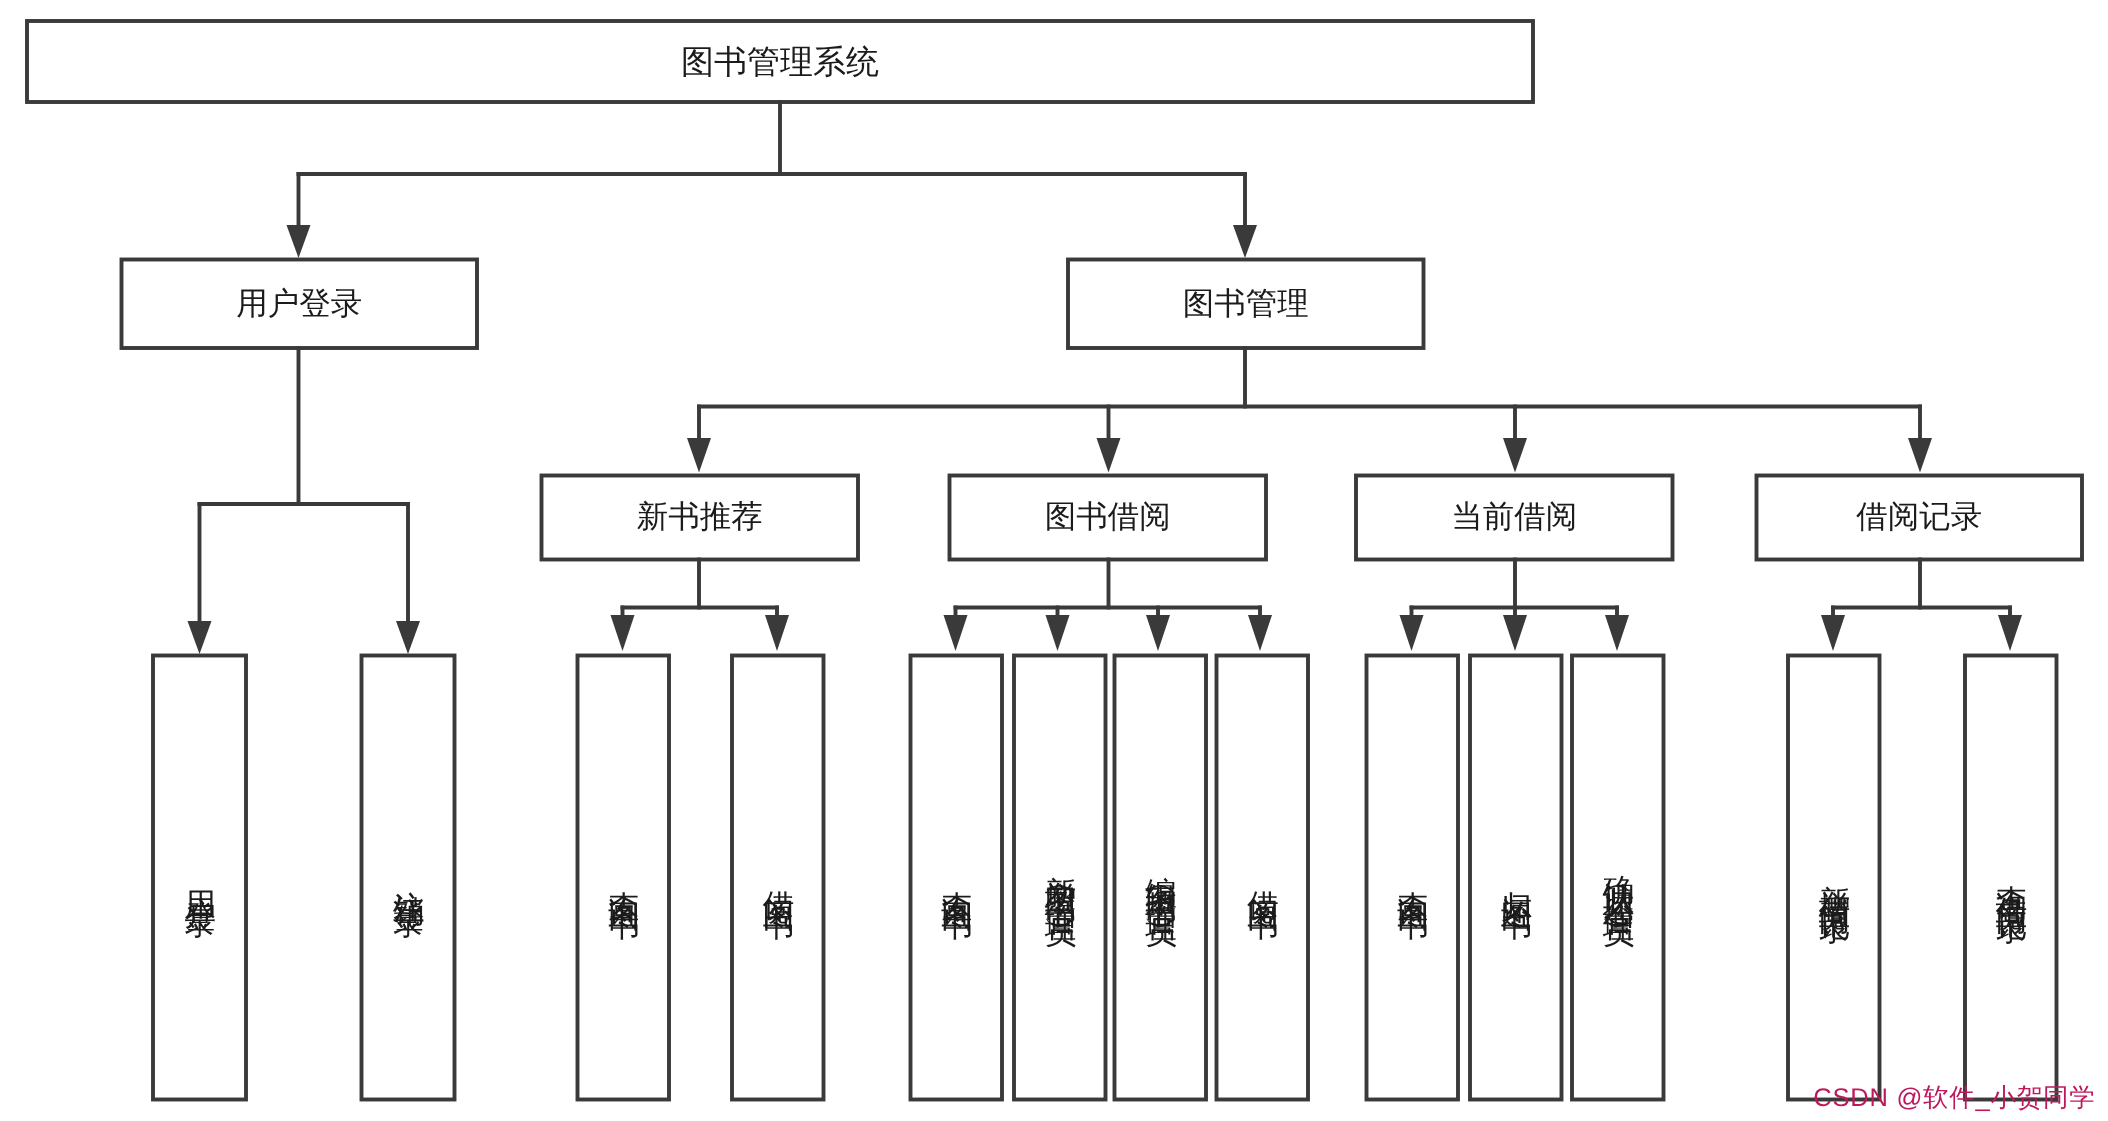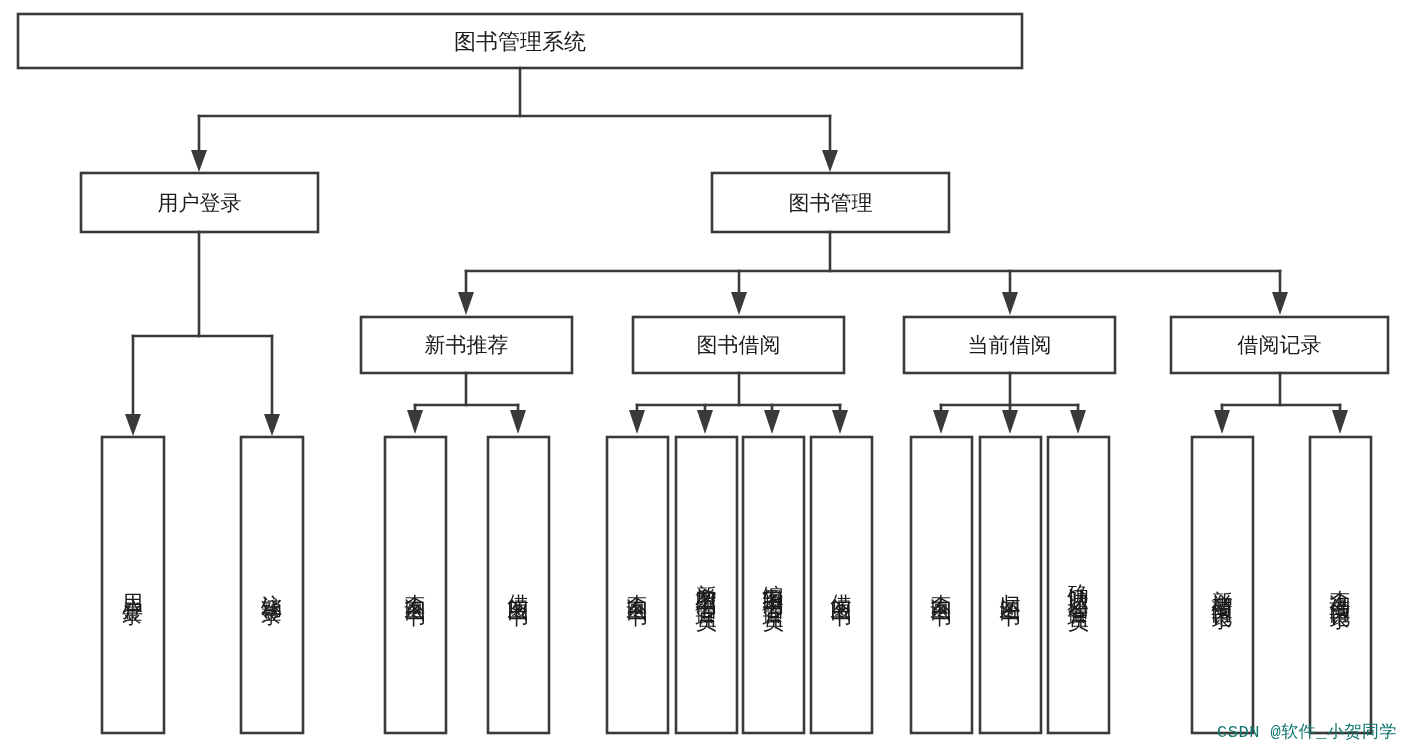--- a/index.html
+++ b/index.html
@@ -63,23 +63,23 @@
     font-size: 21px;
     color: #1b1b1b;
     line-height: 1;
     pointer-events: none;
     white-space: nowrap;
   }
   #watermark {
     position: absolute;
     right: 8px;
     bottom: 4px;
-    font-family: Liberation Mono, monospace;
+    font-family: Liberation Sans, sans-serif;
     font-size: 17px;
-    color: #0f766e;
+    color: #be185d;
     letter-spacing: 0.5px;
     white-space: nowrap;
     margin-left: 40px;
   }
 </style>
 </head>
 <body>
 
 <div id="diagram-root">
 

